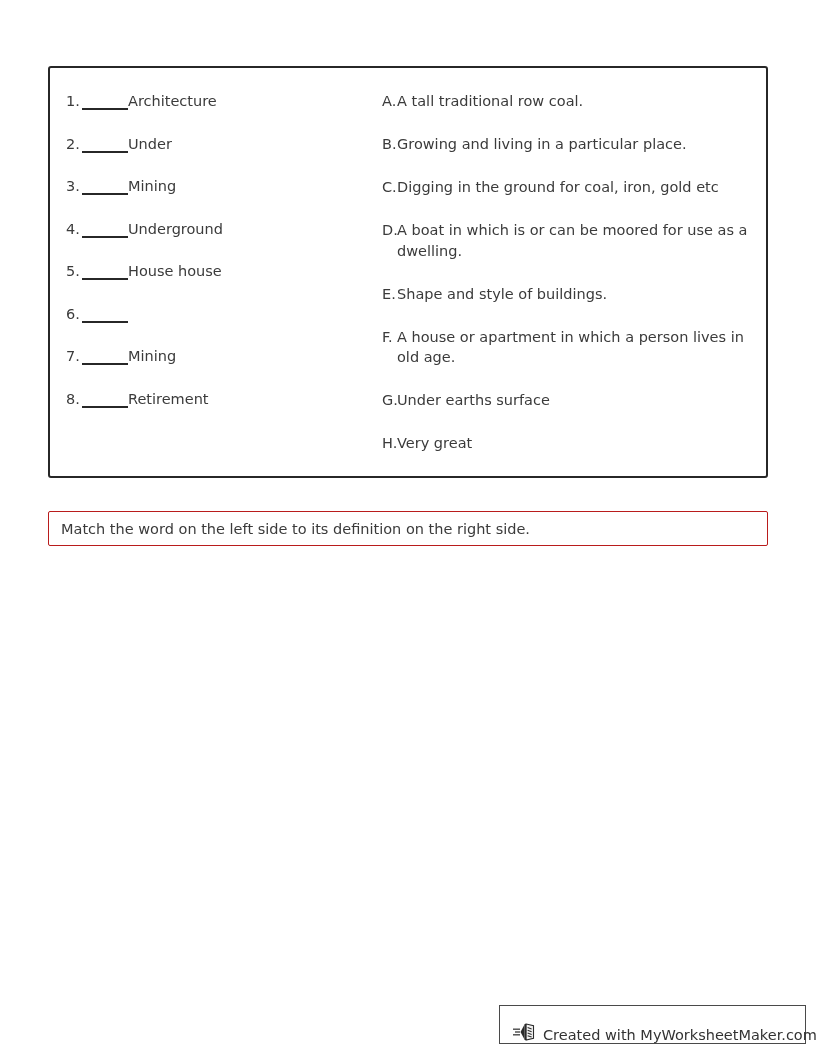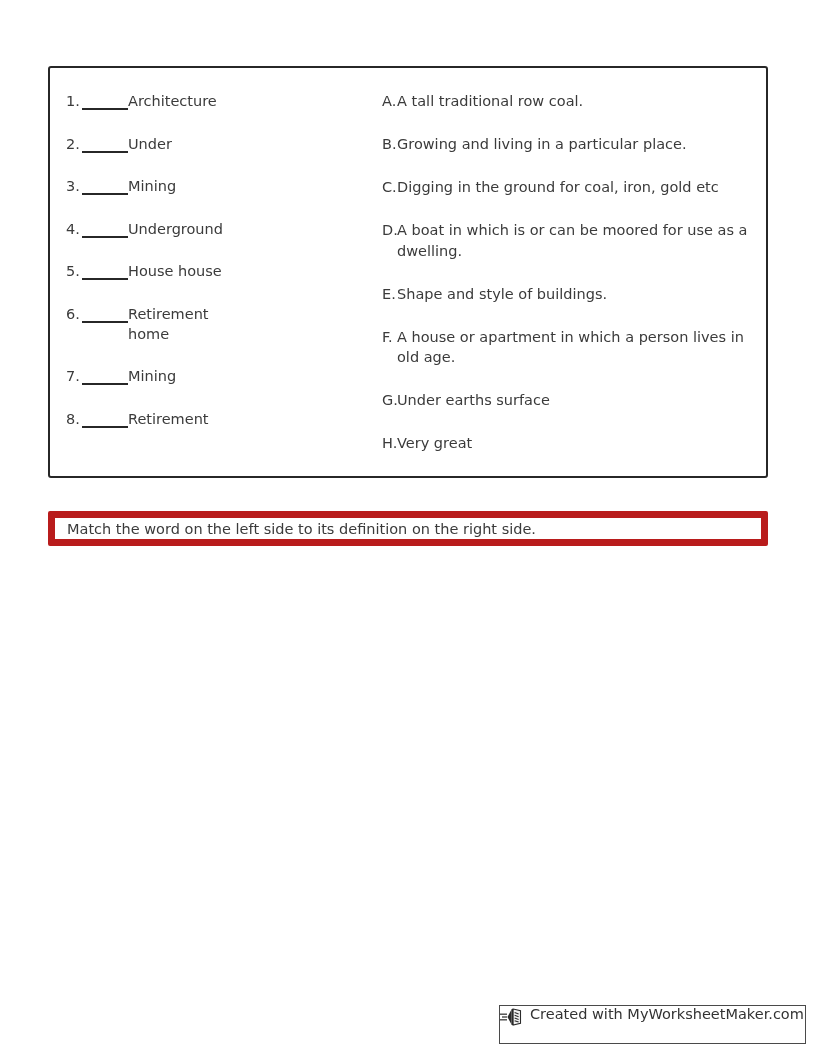--- a/index.html
+++ b/index.html
@@ -97,42 +97,43 @@
   }
 
   
   #instruction-box {
     position: absolute;
     left: 48px;
     top: 511px;
     width: 720px;
     height: 35px;
     box-sizing: border-box;
-    border: 7px solid #b91c1c;
+    border: 1px solid #b91c1c;
     border-radius: 2px;
     background: #ffffff;
     display: flex;
     align-items: center;
     padding-left: 12px;
     font-size: 14.5px;
   }
 
   
   #footer-badge {
     position: absolute;
     left: 499px;
     top: 1005px;
     width: 307px;
     height: 39px;
     box-sizing: border-box;
     border: 1px solid #4a4a4a;
     background: #ffffff;
     display: flex;
     flex-direction: row;
-    align-items: flex-start;
+    align-items: flex-end;
+    padding-left: 13px;
   }
   #badge-logo {
     width: 24px;
     height: 22px;
     flex: none;
     margin-right: 6px;
     display: block;
   }
   #badge-text {
     font-size: 14.5px;
@@ -174,21 +175,20 @@
 
       <div class="word-row">
         <span class="word-num">5.</span>
         <span class="word-blank"></span>
         <span class="word-label">House house</span>
       </div>
 
       <div class="word-row">
         <span class="word-num">6.</span>
         <span class="word-blank"></span>
-        <span class="word-label">Retirement home</span>
       </div>
 
       <div class="word-row">
         <span class="word-num">7.</span>
         <span class="word-blank"></span>
         <span class="word-label">Mining</span>
       </div>
 
       <div class="word-row">
         <span class="word-num">8.</span>

